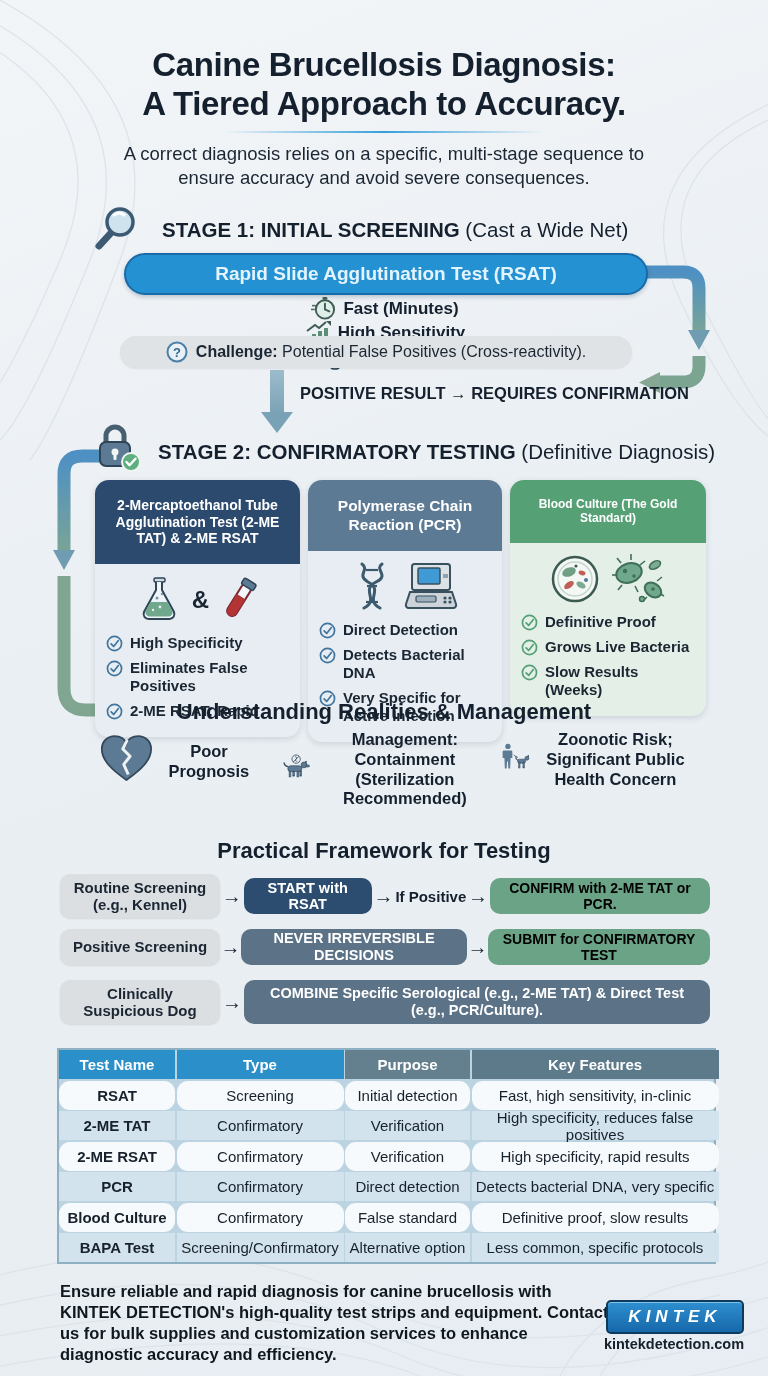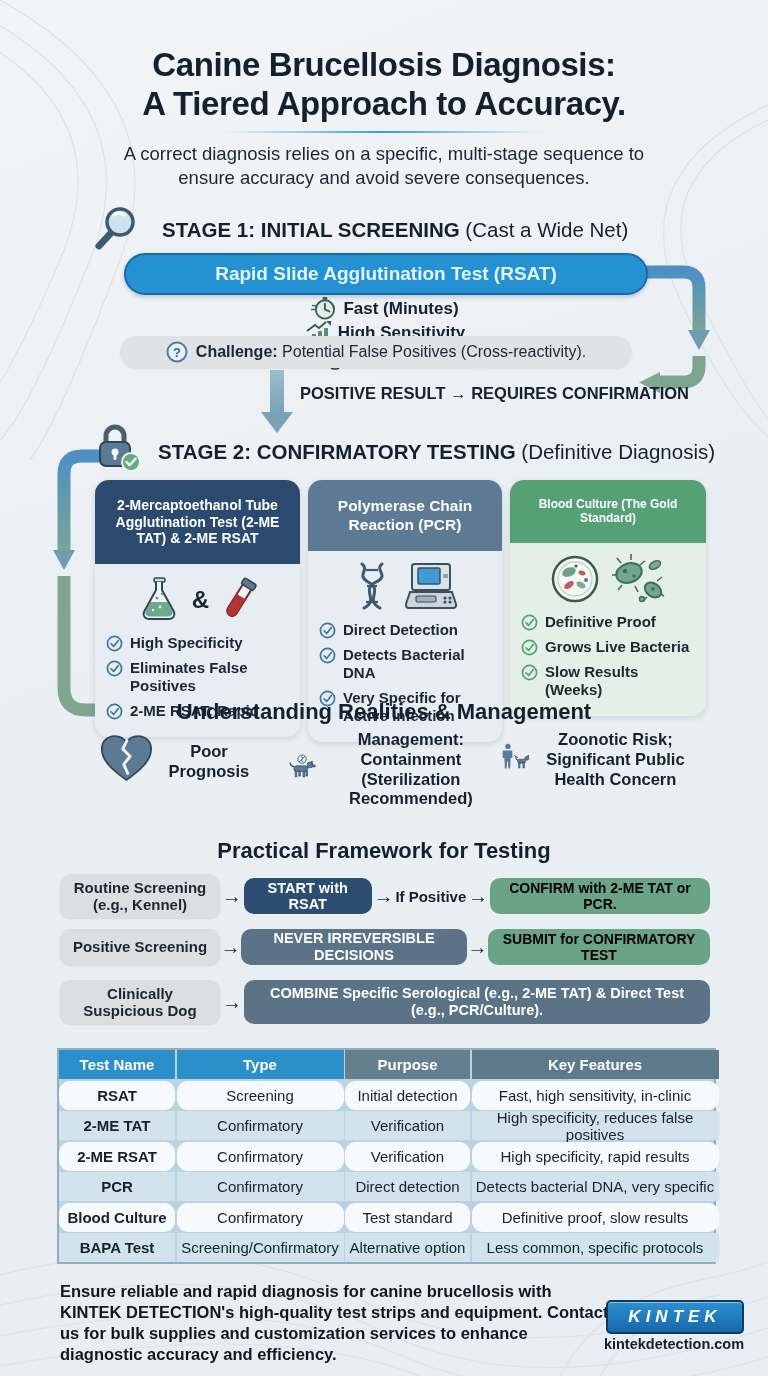--- a/index.html
+++ b/index.html
@@ -361,21 +361,21 @@
   <div class="content sec-head" style="left:0;top:699px;">Understanding Realities &amp; Management</div>
 
   <div class="content reality" style="left:100px;top:732px;width:165px;">
     <svg width="58" height="54" viewBox="0 0 58 54">
       <path d="M29 50 C12 38 2 28 2 16 C2 7 9 2 16 2 C22 2 27 5 29 10 C31 5 36 2 42 2 C49 2 56 7 56 16 C56 28 46 38 29 50 Z" fill="#5d7a94" stroke="#33485c" stroke-width="2"></path>
       <path d="M30 6 L25 16 L33 24 L26 33 L31 44" fill="none" stroke="#eef2f5" stroke-width="3.2" stroke-linejoin="round"></path>
     </svg>
     <div class="lbl">Poor Prognosis</div>
   </div>
 
-  <div class="content reality" style="left:288px;top:724px;width:215px;">
+  <div class="content reality" style="left:282px;top:724px;width:215px;">
     <svg width="74" height="62" viewBox="0 0 74 62">
       <circle cx="34" cy="12" r="10" fill="#eef2f5" stroke="#33485c" stroke-width="2"></circle>
       <path d="M31 7 c4-2 6 2 3 5 c-3 3-1 7 3 5" fill="none" stroke="#33485c" stroke-width="1.8"></path>
       <line x1="27" y1="19" x2="41" y2="5" stroke="#33485c" stroke-width="2"></line>
       <rect x="14" y="28" width="34" height="14" rx="7" fill="#5d7a94" stroke="#33485c" stroke-width="1.6"></rect>
       <circle cx="53" cy="26" r="7" fill="#5d7a94" stroke="#33485c" stroke-width="1.6"></circle>
       <polygon points="55,18 60,16 58,24" fill="#33485c"></polygon>
       <rect x="58" y="26" width="8" height="5" rx="2" fill="#5d7a94" stroke="#33485c" stroke-width="1.4"></rect>
       <rect x="17" y="41" width="4.5" height="14" fill="#5d7a94" stroke="#33485c" stroke-width="1.2"></rect>
       <rect x="26" y="41" width="4.5" height="12" fill="#5d7a94" stroke="#33485c" stroke-width="1.2"></rect>
@@ -448,21 +448,21 @@
     <div class="cell row-even">Verification</div>
     <div class="cell row-even">High specificity, rapid results</div>
 
     <div class="cell name row-odd">PCR</div>
     <div class="cell row-odd">Confirmatory</div>
     <div class="cell row-odd">Direct detection</div>
     <div class="cell row-odd">Detects bacterial DNA, very specific</div>
 
     <div class="cell name row-even">Blood Culture</div>
     <div class="cell row-even">Confirmatory</div>
-    <div class="cell row-even">Test standard</div>
+    <div class="cell row-even">False standard</div>
     <div class="cell row-even">Definitive proof, slow results</div>
 
     <div class="cell name row-odd">BAPA Test</div>
     <div class="cell row-odd">Screening/Confirmatory</div>
     <div class="cell row-odd">Alternative option</div>
     <div class="cell row-odd">Less common, specific protocols</div>
   </div>
 
   <div class="content footer-text">Ensure reliable and rapid diagnosis for canine brucellosis with KINTEK DETECTION's high-quality test strips and equipment. Contact us for bulk supplies and customization services to enhance diagnostic accuracy and efficiency.</div>
   <div class="content logo-box">KINTEK</div>

